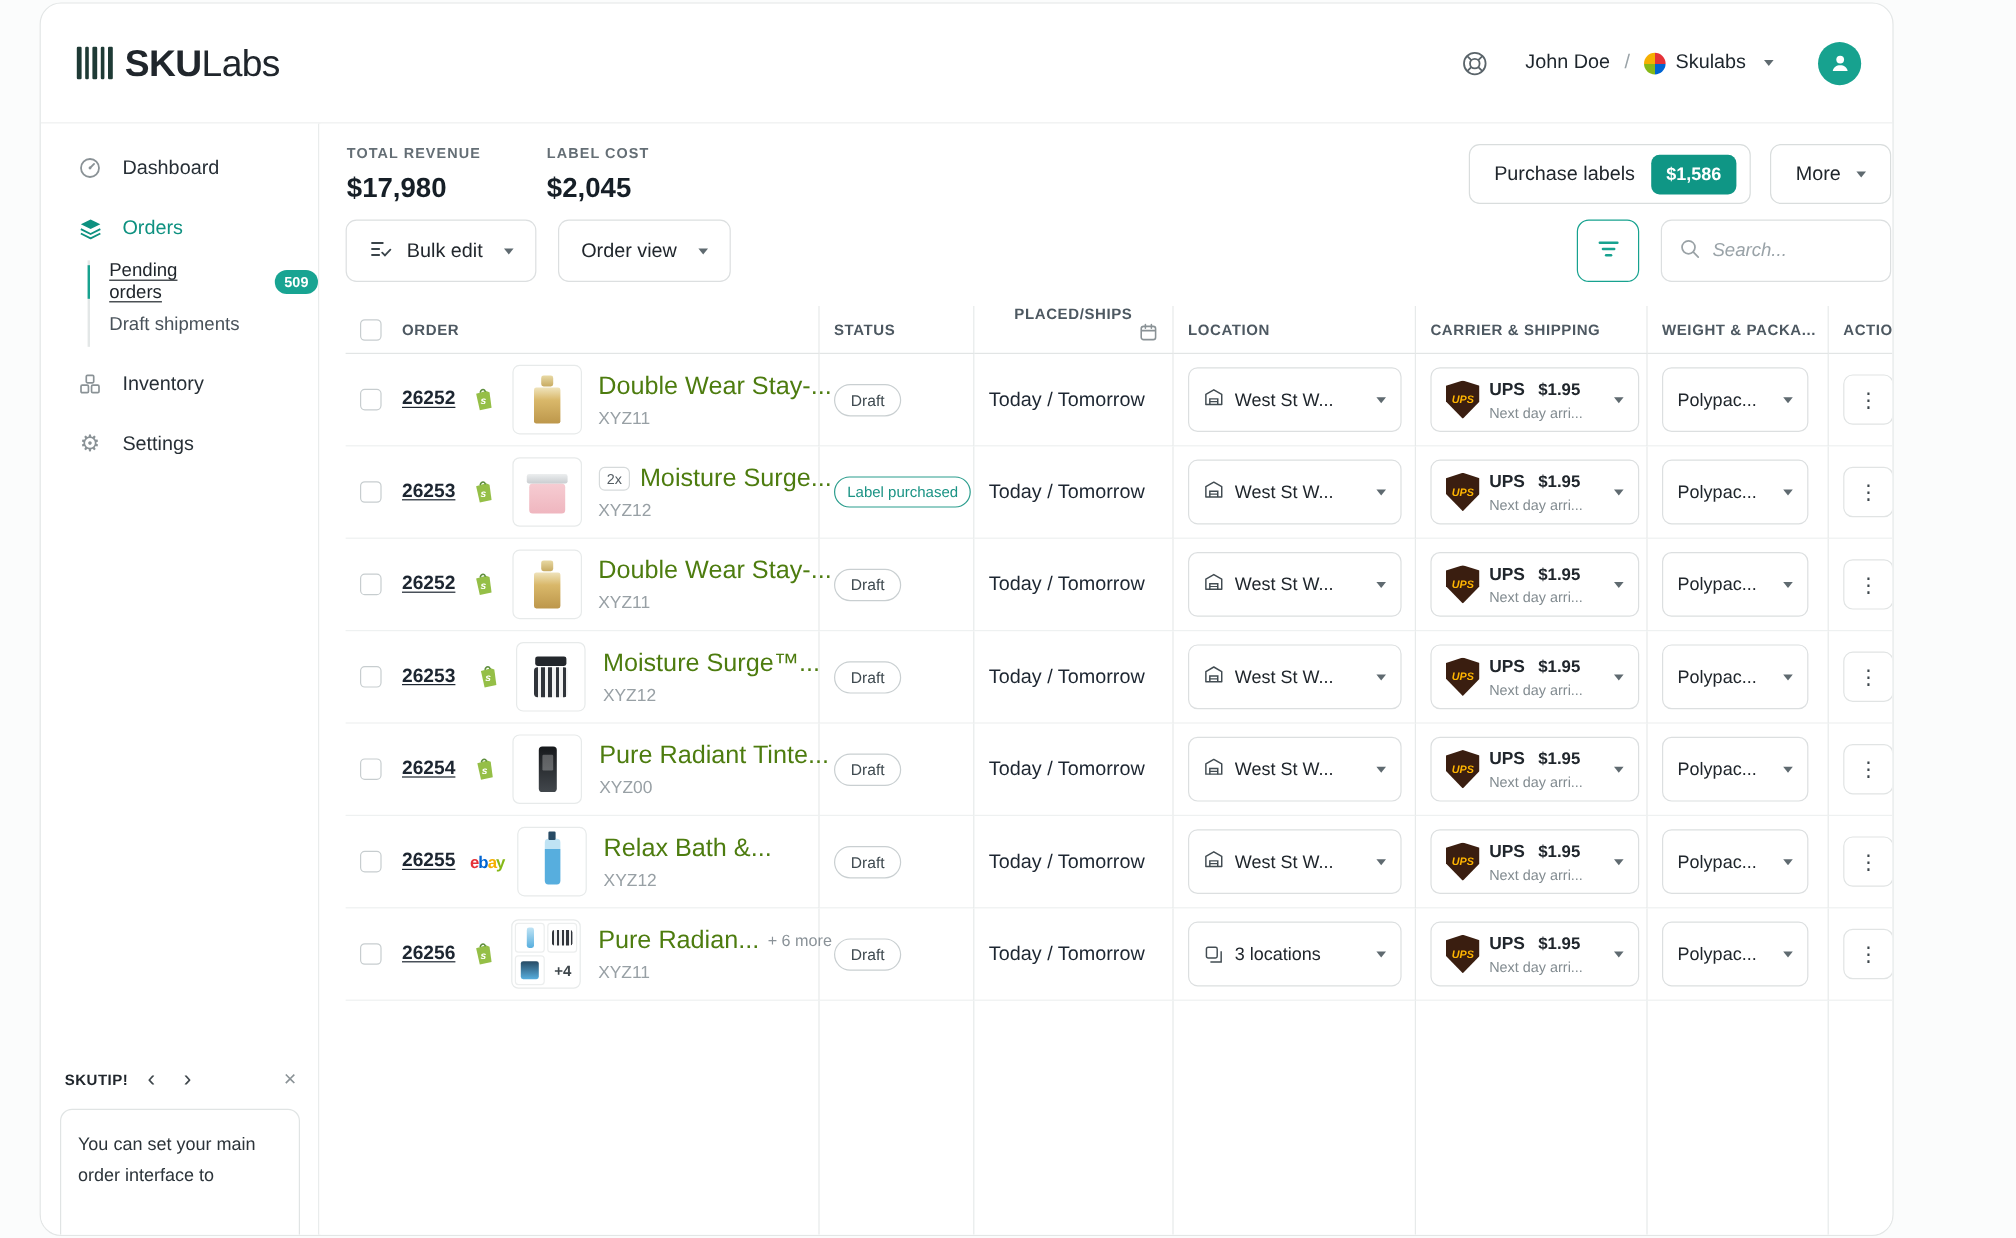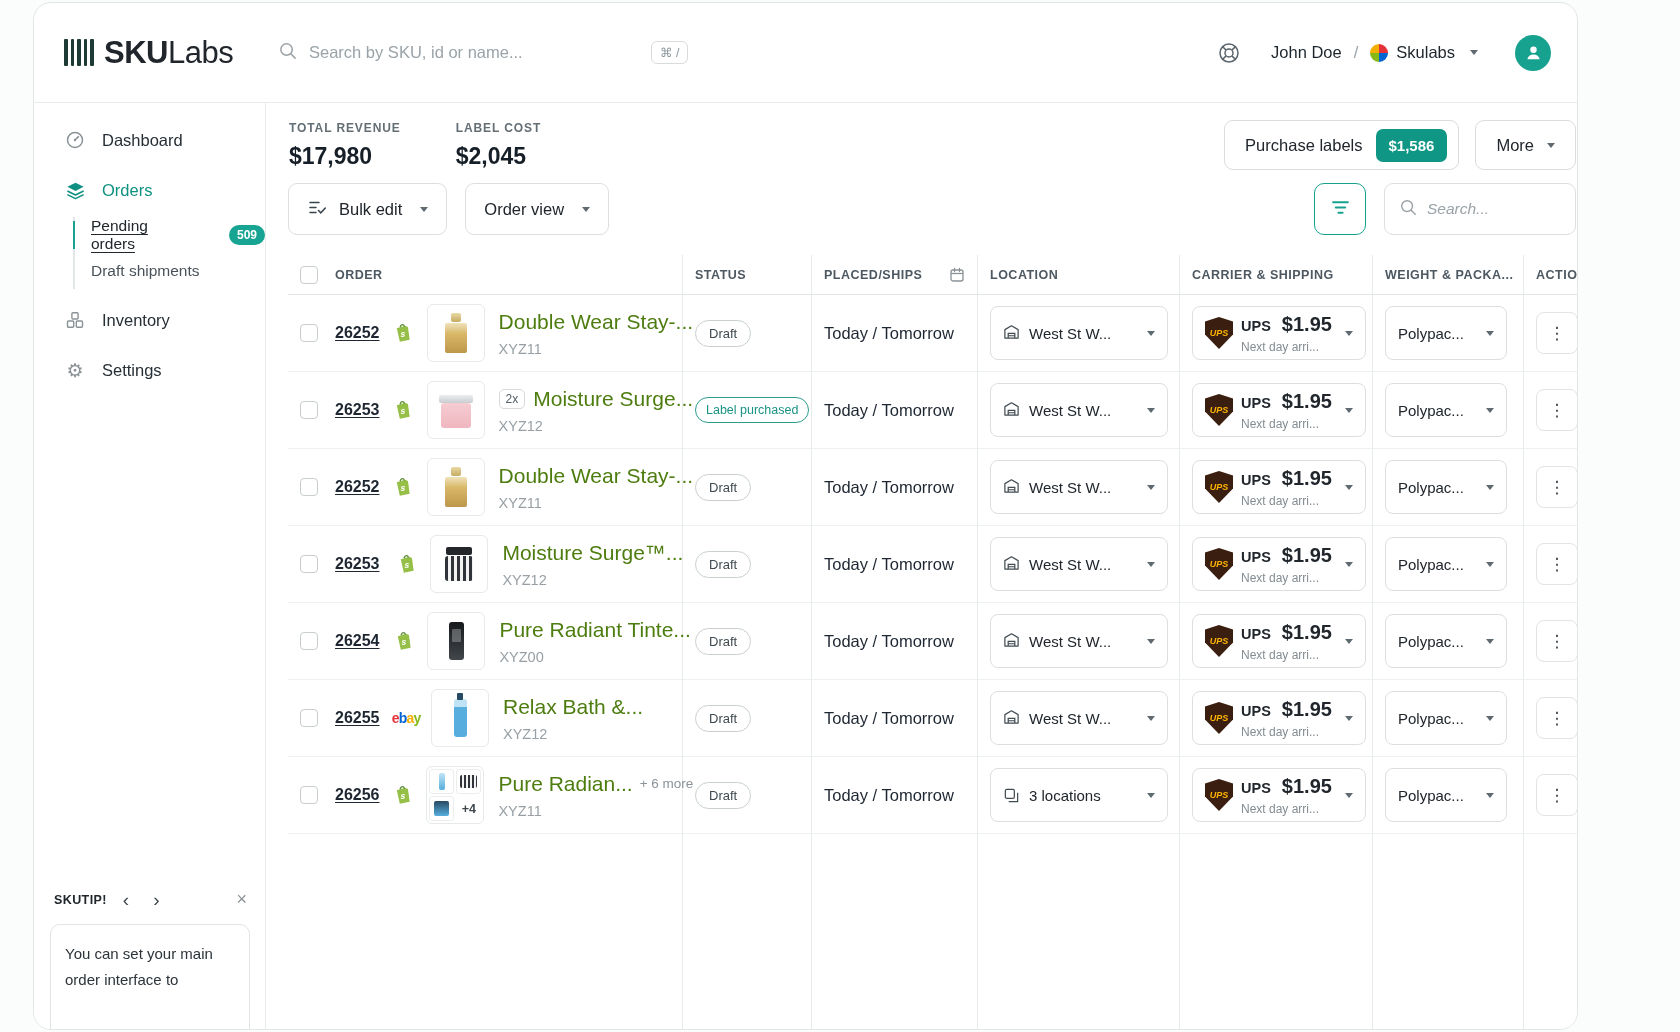--- a/index.html
+++ b/index.html
@@ -69,21 +69,21 @@
   .tsearch input { border:none; outline:none; font-size:15.5px; width:130px; font-style:italic; color:#3a444a; background:transparent; }
   .tsearch input::placeholder { color:#9aa3a8; font-style:italic; }
 
   
   .tbl { margin-top:20px; height:776px; display:flex; flex-direction:column; }
   .thead-row, .trow, .filler-row { display:grid; grid-template-columns:395px 129px 166px 202px 193px 151px 68px; }
   .cell { border-right:1px solid #e7eaea; display:flex; align-items:center; min-width:0; }
   .cell:last-child { border-right:none; }
   .thead-row .cell { height:40px; border-bottom:1px solid #e2e5e5; font-size:12.5px; font-weight:700; letter-spacing:.5px; color:#4d5861; padding-left:12px; }
   .thead-row .hc1 { gap:17px; }
-  .thead-row .hc3 { padding-right:12px; }
+  .thead-row .hc3 { padding-right:12px;flex-direction:column; }
   .hcal { margin-left:auto; display:flex; }
   .trow .cell { height:77px; border-bottom:1px solid #eef1f1; padding-left:12px; }
   .filler-row { flex:1; }
   .filler-row .cell { border-bottom:none; height:auto; }
 
   .checkbox { width:18px; height:18px; min-width:18px; border:1.6px solid #c7cdcf; border-radius:4px; background:#fff; cursor:pointer; display:inline-block; }
 
   .c1 { gap:0; }
   .order-id { font-size:16px; font-weight:700; color:#1d2631; text-decoration:underline; text-underline-offset:2px; margin-left:17px; width:52px; cursor:pointer; }
   .channel { margin-left:6px; width:26px; display:flex; justify-content:center; align-items:center; }
@@ -131,21 +131,21 @@
   .loc-text { font-size:15px; color:#20262c; white-space:nowrap; overflow:hidden; }
   .loc-stack-icon { display:none; }
   .trow.loc-multi .loc-stack-icon { display:flex; }
   .trow.loc-multi .loc-text { font-weight:500; }
   .car { width:174px; gap:8px; }
   .ups { width:28px; height:32px; min-width:28px; background:#3a1e10; clip-path:polygon(50% 0,100% 14%,100% 55%,50% 100%,0 55%,0 14%); display:flex; align-items:center; justify-content:center; }
   .ups i { font-style:italic; font-weight:700; font-size:9px; color:#ffb500; }
   .car-info { display:flex; flex-direction:column; min-width:0; }
   .car-line1 { display:flex; align-items:baseline; }
   .cname { font-size:14.5px; font-weight:800; color:#20262c; }
-  .cprice { font-size:20px; font-weight:700; color:#20262c; margin-left:11px; }
+  .cprice { font-size:14px; font-weight:700; color:#20262c; margin-left:11px; }
   .cservice { font-size:12px; color:#838c91; margin-top:4px; white-space:nowrap; }
   .pkg { width:122px; }
   .pkg-text { font-size:15px; color:#20262c; white-space:nowrap; overflow:hidden; }
 
   .row-actions { width:42px; height:42px; border:1px solid #e1e4e4; border-radius:8px; background:#fff; display:flex; align-items:center; justify-content:center; cursor:pointer; }
   .row-actions::before { content:"\22EE"; font-size:17px; color:#3c454b; }
 </style>
 </head>
 <body>
 
@@ -154,30 +154,20 @@
   <div class="topbar">
     <div class="logo">
       <span class="logo-bars">
           <i></i>
           <i></i>
           <i></i>
           <i></i>
           <i></i>
         </span>
       <span class="logo-text"><b>SKU</b><span>Labs</span></span>
-    </div>
-    <div class="gsearch">
-      <span>
-        <svg viewBox="0 0 20 20" width="19" height="19">
-            <circle cx="9" cy="9" r="6" fill="none" stroke="#9aa2a6" stroke-width="1.6"></circle>
-            <line x1="13.5" y1="13.5" x2="18" y2="18" stroke="#9aa2a6" stroke-width="1.6" stroke-linecap="round"></line>
-          </svg>
-      </span>
-      <input type="text" placeholder="Search by SKU, id or name..." style="">
-      <span class="kbd">⌘ /</span>
     </div>
     <div class="tb-right">
       <span class="help-btn">
         <svg viewBox="0 0 24 24" width="24" height="24">
             <g fill="none" stroke="#5a646a" stroke-width="1.5">
               <circle cx="12" cy="12" r="9"></circle>
               <circle cx="12" cy="12" r="4"></circle>
               <path d="M5.7 5.7l3.4 3.4M18.3 5.7l-3.4 3.4M5.7 18.3l3.4-3.4M18.3 18.3l-3.4-3.4"></path>
             </g>
           </svg>

